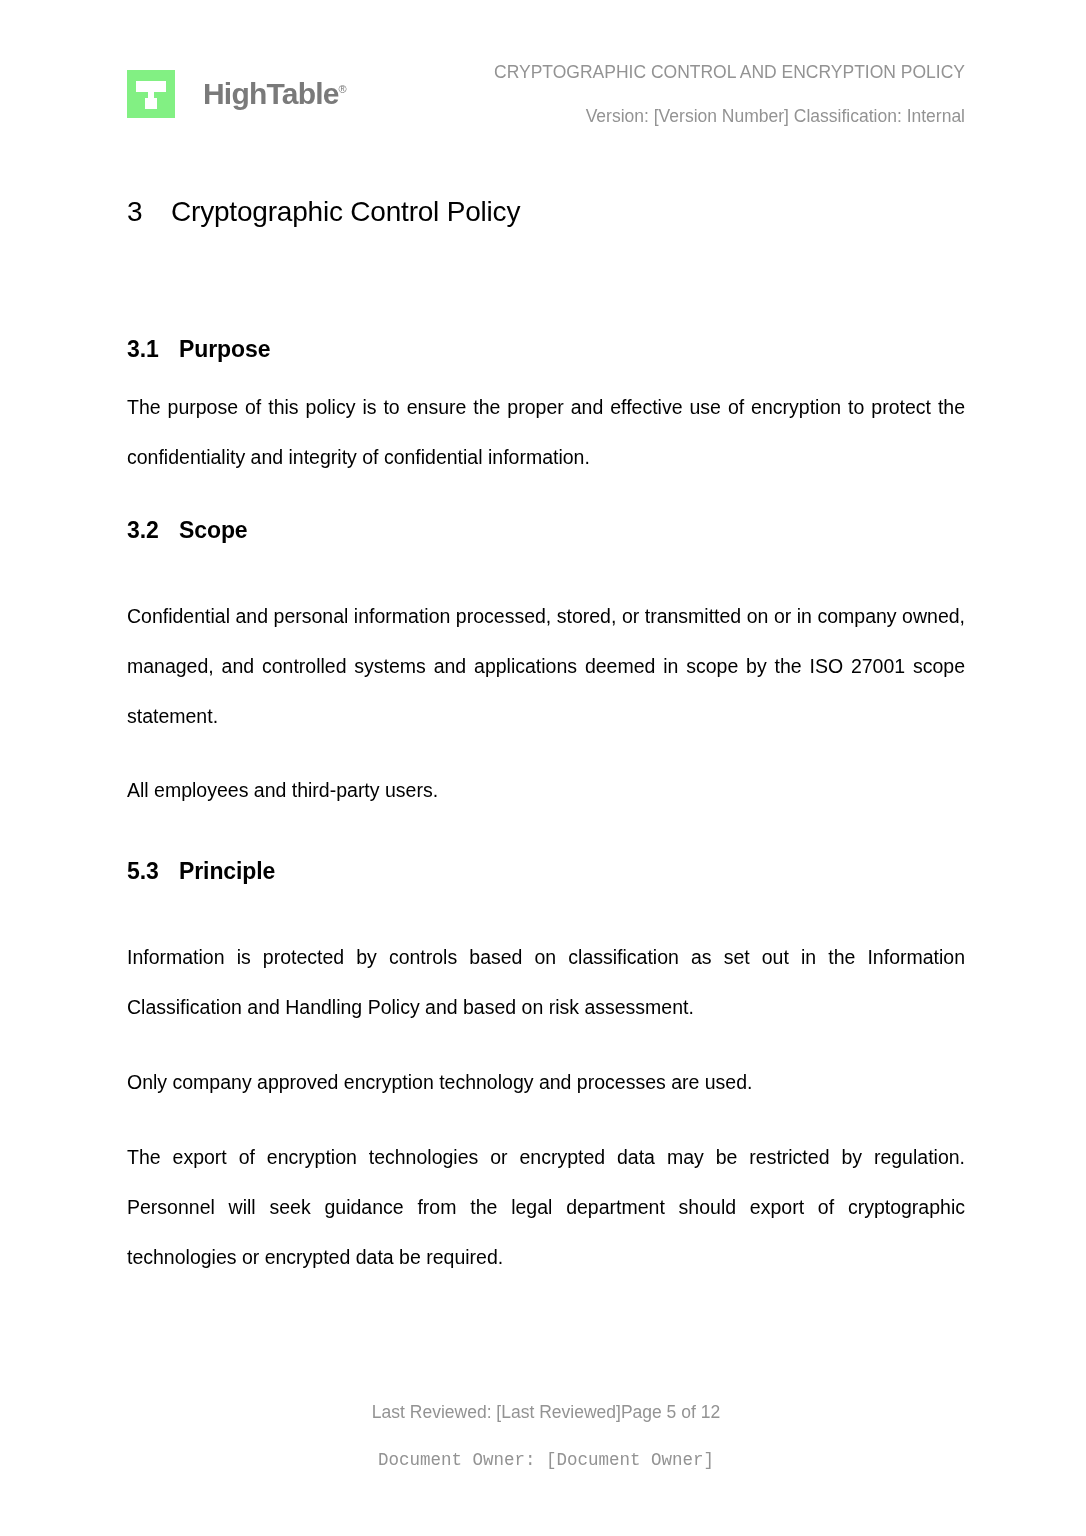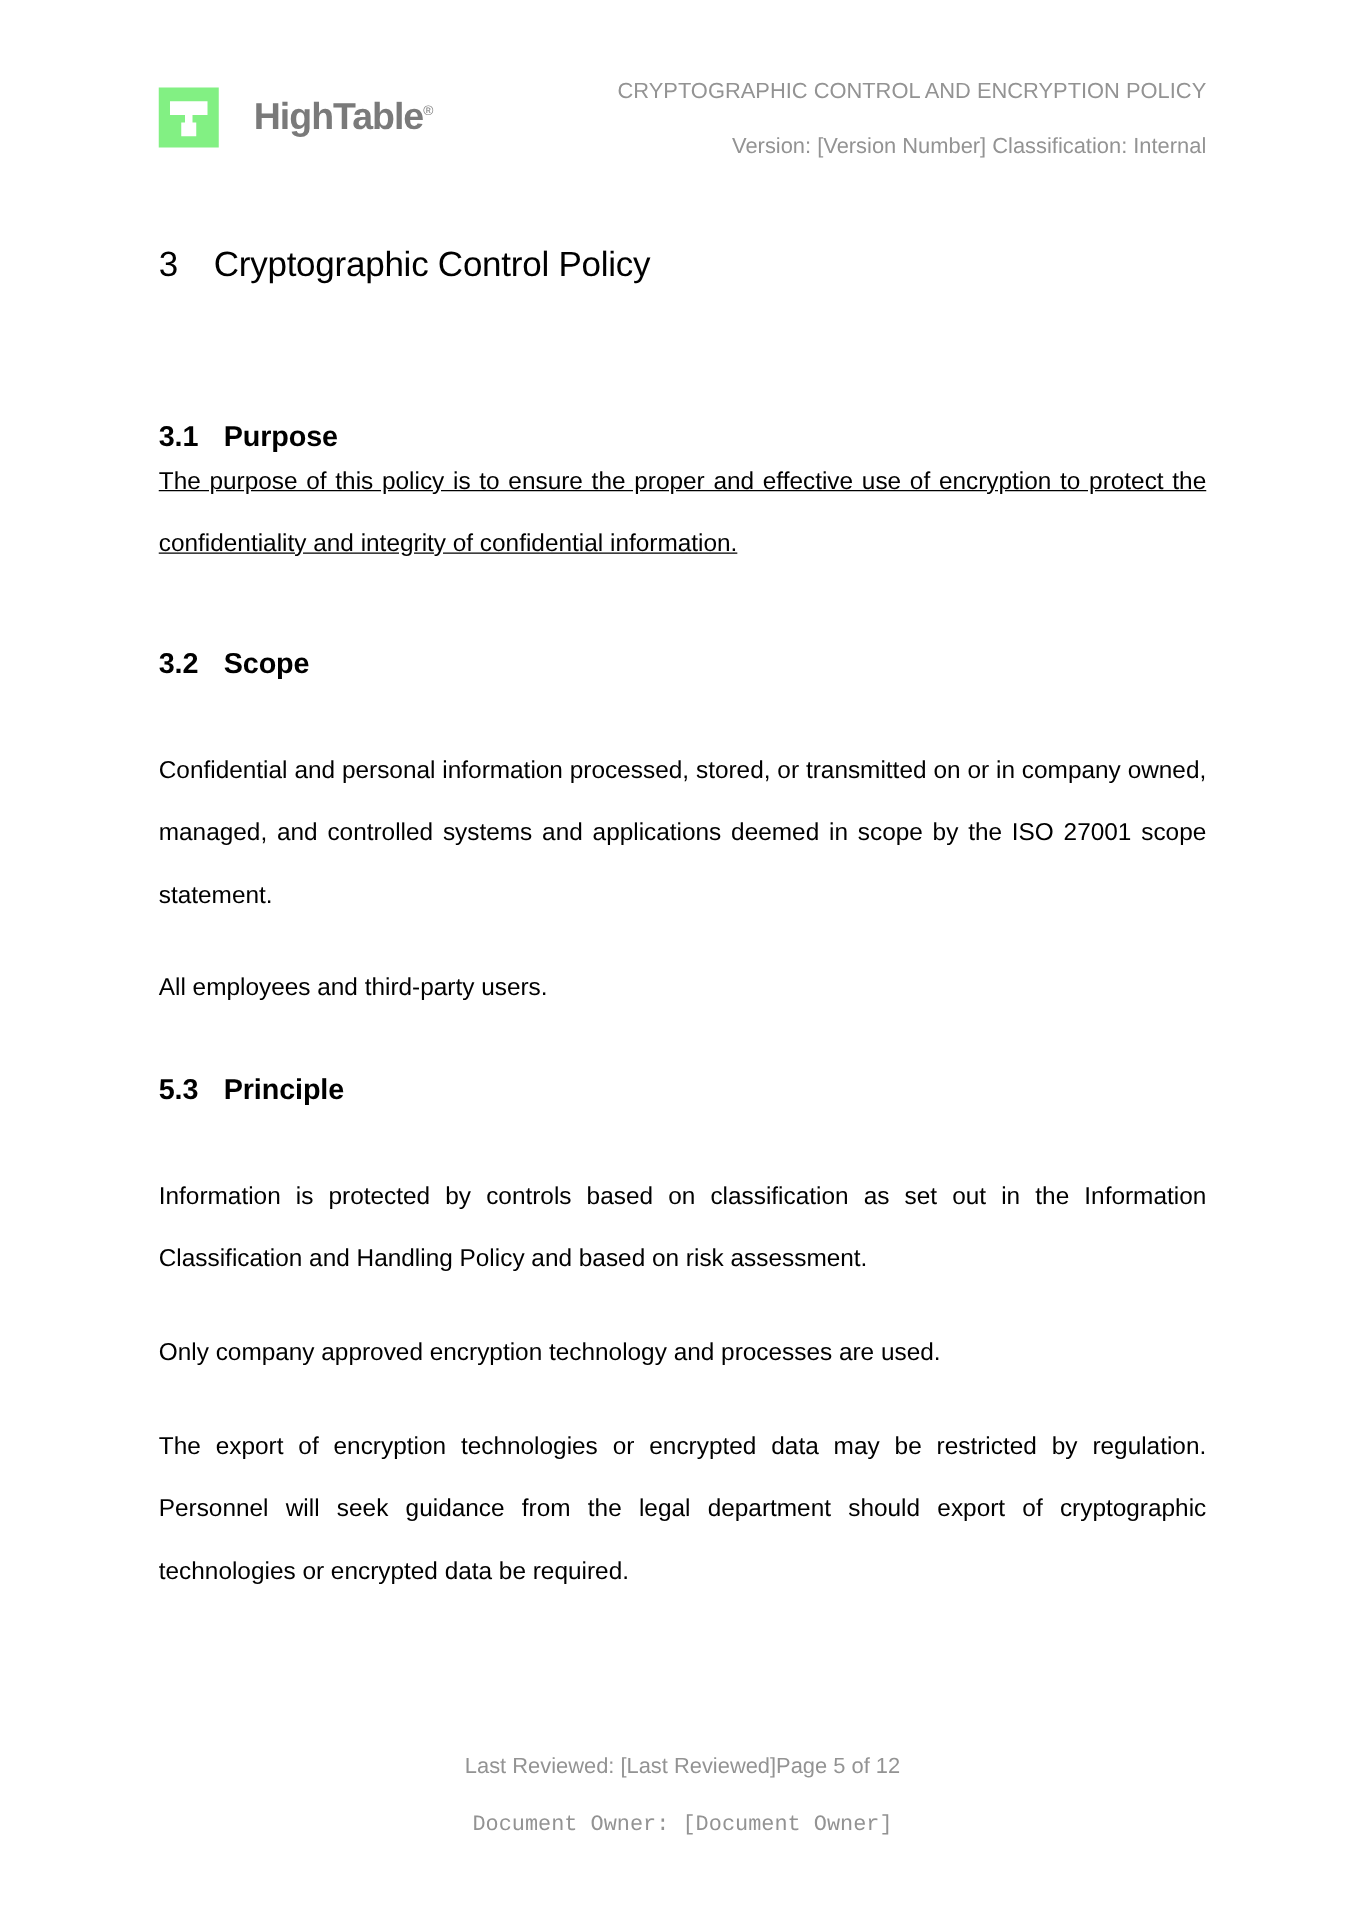--- a/index.html
+++ b/index.html
@@ -139,21 +139,21 @@
     margin: 0;
     font-size: 19.5px;
     line-height: 50px;
     text-align: justify;
     color: #000000;
   }
   p.doc-p.nojust { text-align: left; }
 
   
   #h2-purpose   { top: 300px; margin-top: 36px; }
-  #p-purpose    { top: 360px; text-decoration: underline; }
+  #p-purpose    { top: 382px; }
   #h2-scope     { top: 517px; }
   #p-scope      { top: 591px; }
   #p-scope2     { top: 765px; }
   #h2-principle { top: 858px; }
   #p-principle1 { top: 932px; }
   #p-principle2 { top: 1057px; }
   #p-principle3 { top: 1132px; }
 
   
   .footer {

